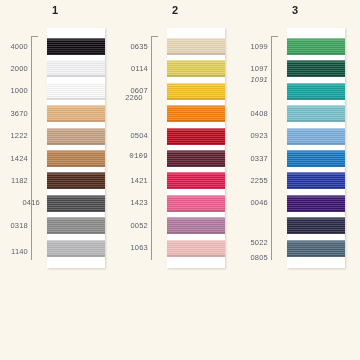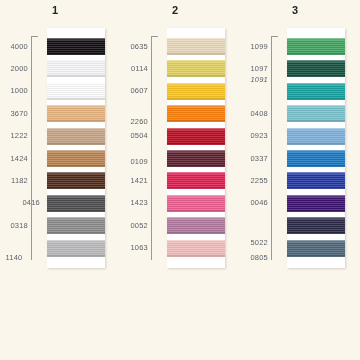--- a/index.html
+++ b/index.html
@@ -120,21 +120,21 @@
       <div class="labels">
         <div class="label" style="top: 6.5px;">4000</div>
         <div class="label" style="top: 28.9px;">2000</div>
         <div class="label" style="top: 51.3px;">1000</div>
         <div class="label" style="top: 73.7px;">3670</div>
         <div class="label" style="top: 96.1px;">1222</div>
         <div class="label" style="top: 118.5px;">1424</div>
         <div class="label" style="top: 140.9px;">1182</div>
         <div class="label" style="top: 163.3px; margin-left: 12px;">0416</div>
         <div class="label" style="top: 185.7px;">0318</div>
-        <div class="label" style="top: 218px; text-align: center;">1140</div>
+        <div class="label" style="top: 212px;">1140</div>
       </div>
       <div class="card">
         <div class="swatch" style="top: 10px;">
           <div class="fill" style="background: rgb(18, 13, 18);"></div>
           <div class="sheenTop"></div>
           <div class="sheenBot"></div>
         </div>
         <div class="swatch" style="top: 32.4px;">
           <div class="fill" style="background: rgb(244, 244, 246);"></div>
           <div class="sheenTop"></div>
@@ -182,23 +182,23 @@
         </div>
       </div>
     </div>
     <div class="col col-2">
       <div class="col-header">2</div>
       <div class="bracket"></div>
       <div class="labels">
         <div class="label" style="top: 6.5px;">0635</div>
         <div class="label" style="top: 28.9px;">0114</div>
         <div class="label" style="top: 51.3px;">0607</div>
-        <div class="label" style="top: 82px;">2260</div>
+        <div class="label" style="top: 58px; text-align: center;">2260</div>
         <div class="label" style="top: 96.1px;">0504</div>
-        <div class="label" style="top: 122px;">0109</div>
+        <div class="label" style="top: 116px; font-family: Liberation Mono, monospace;">0109</div>
         <div class="label" style="top: 140.9px;">1421</div>
         <div class="label" style="top: 163.3px;">1423</div>
         <div class="label" style="top: 185.7px;">0052</div>
         <div class="label" style="top: 208.1px;">1063</div>
       </div>
       <div class="card">
         <div class="swatch" style="top: 10px;">
           <div class="fill" style="background: rgb(232, 215, 185);"></div>
           <div class="sheenTop"></div>
           <div class="sheenBot"></div>

